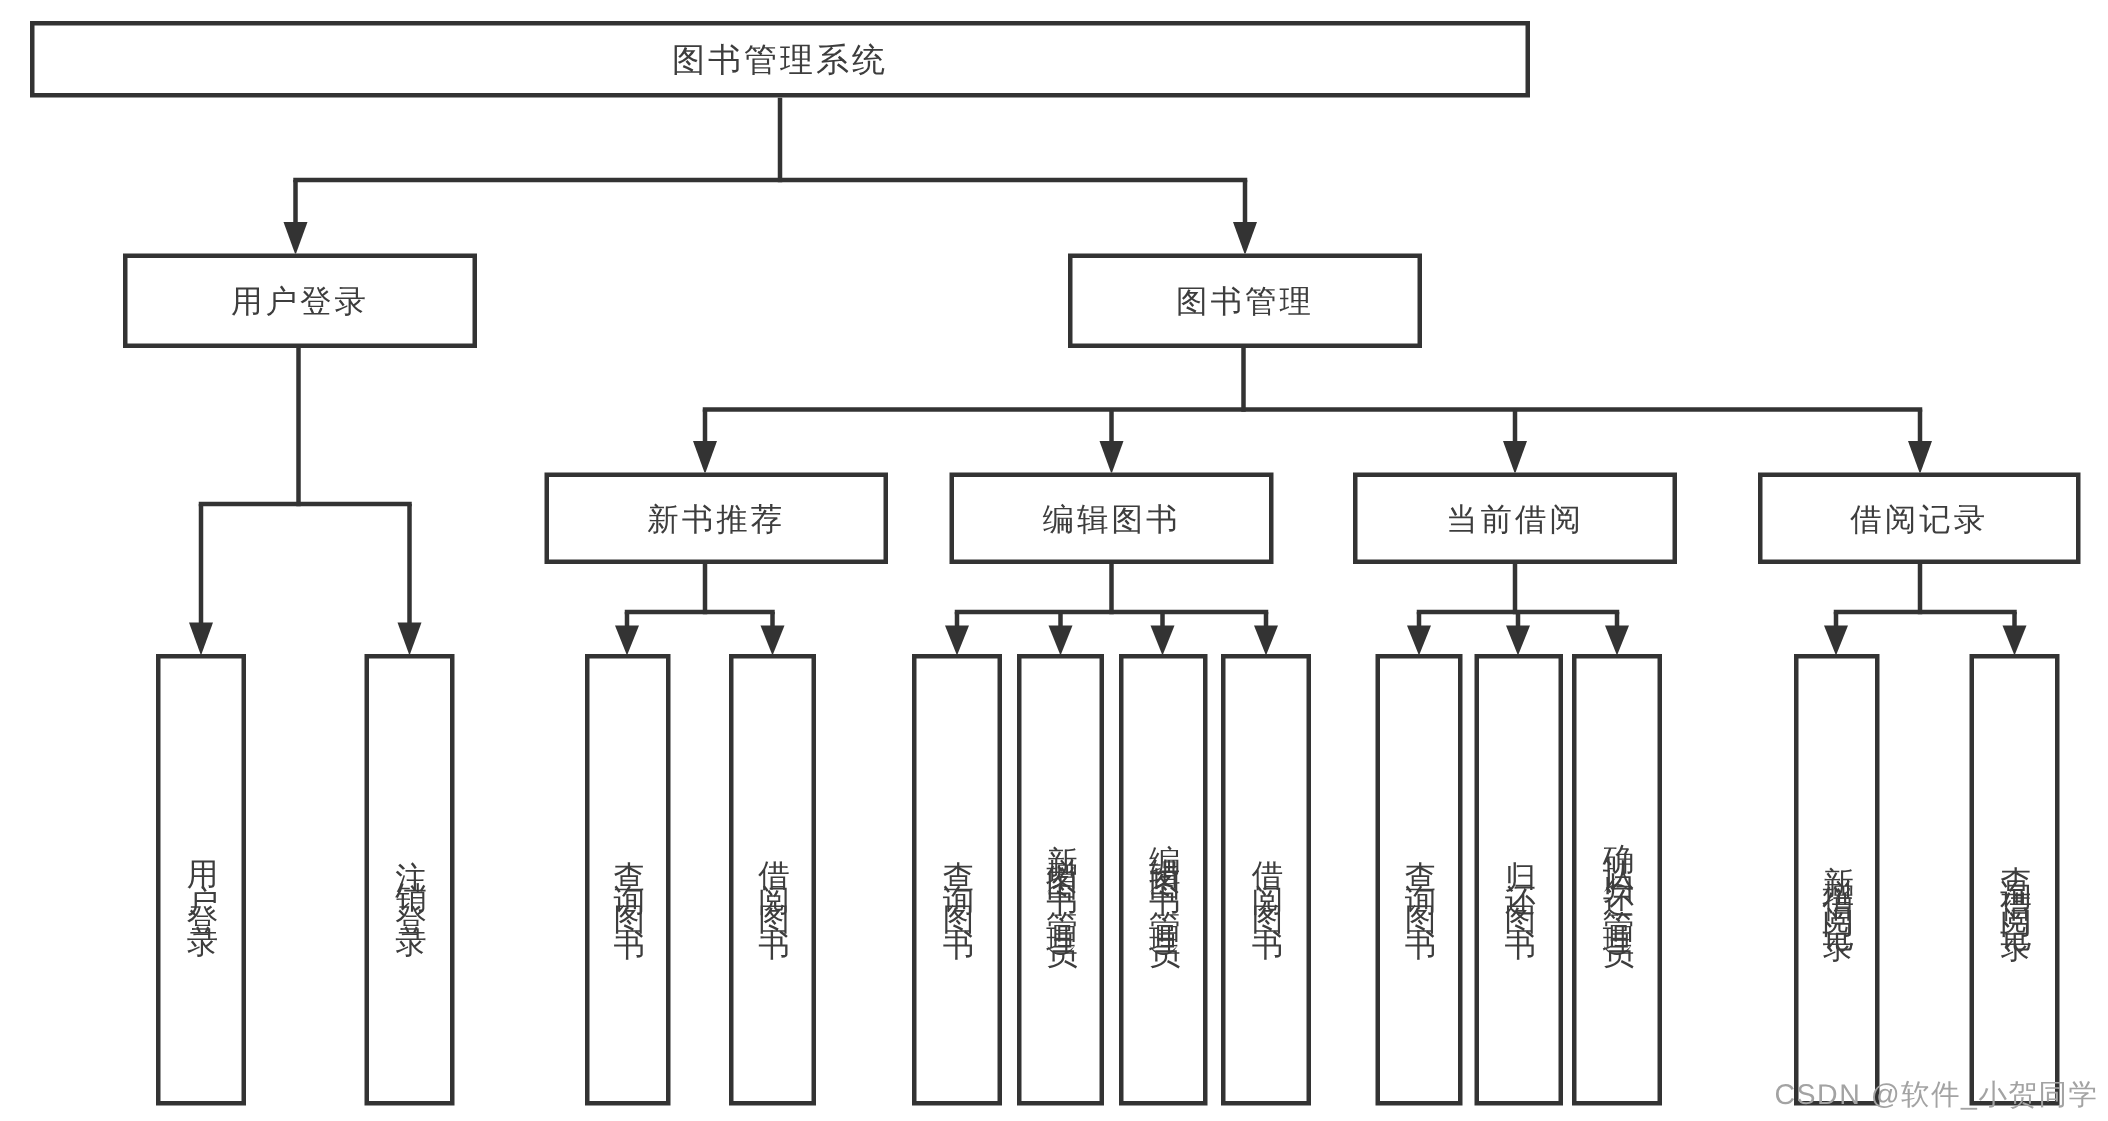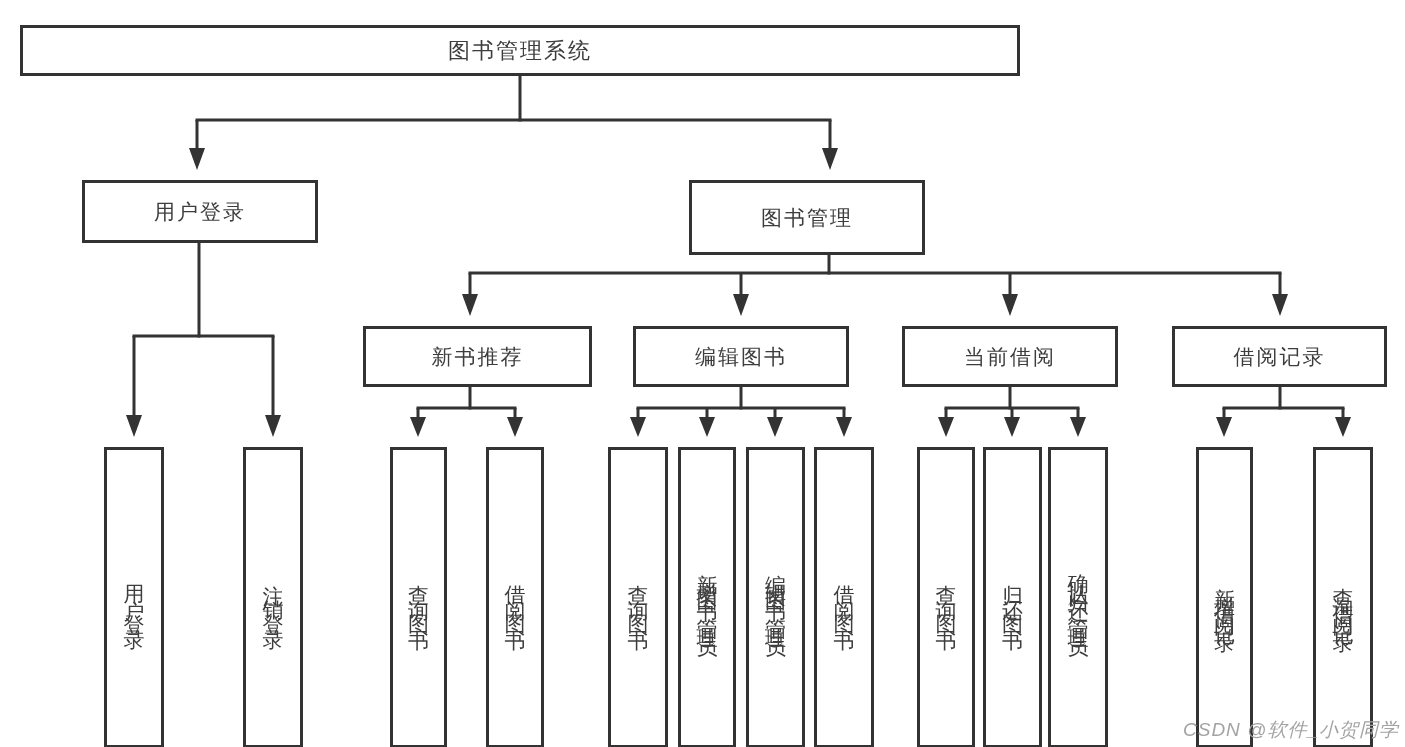--- a/index.html
+++ b/index.html
@@ -25,39 +25,37 @@
     position: absolute;
     border: 3px solid var(--line);
     background: var(--background);
     color: var(--text);
     display: flex;
     align-items: center;
     justify-content: center;
     font-size: 21px;
     letter-spacing: 2px;
     text-align: center;
-    margin-top: 11px;
   }
   .box.root { font-size: 22px; }
   .box.v {
     writing-mode: vertical-rl;
     text-orientation: mixed;
     letter-spacing: 9px;
   }
   .box.v.ls-lg { letter-spacing: 15px; }
   .watermark {
     position: absolute;
     left: 1183px;
     top: 717px;
     font-size: 19px;
     color: var(--watermark);
     letter-spacing: 1px;
     white-space: nowrap;
     z-index: 5;
-    font-style: italic;
   }
 </style>
 </head>
 <body>
 
 <div class="stage">
 
   <svg class="wires" viewBox="0 0 1405 747" xmlns="http://www.w3.org/2000/svg">
 
     <line x1="520" y1="65" x2="520" y2="121.5"></line>
@@ -116,21 +114,21 @@
     <line x1="1222.5" y1="408" x2="1344.5" y2="408"></line>
     <line x1="1224" y1="408" x2="1224" y2="420"></line>
     <polygon points="1224,437 1216,417 1232,417"></polygon>
     <line x1="1343" y1="408" x2="1343" y2="420"></line>
     <polygon points="1343,437 1335,417 1351,417"></polygon>
   </svg>
 
   <div class="box root" style="left:20px; top:14px; width:1000px; height:51px;">图书管理系统</div>
 
   <div class="box" style="left:82px; top:169px; width:236px; height:63px;">用户登录</div>
-  <div class="box" style="left:689px; top:169px; width:236px; height:75px;">图书管理</div>
+  <div class="box" style="left:712px; top:169px; width:236px; height:63px;">图书管理</div>
 
   <div class="box" style="left:363px; top:315px; width:229px; height:61px;">新书推荐</div>
   <div class="box" style="left:633px; top:315px; width:216px; height:61px;">编辑图书</div>
   <div class="box" style="left:902px; top:315px; width:216px; height:61px;">当前借阅</div>
   <div class="box" style="left:1172px; top:315px; width:215px; height:61px;">借阅记录</div>
 
   <div class="box v ls-lg" style="left:104px; top:436px; width:60px; height:301px;">用户登录</div>
   <div class="box v ls-lg" style="left:243px; top:436px; width:60px; height:301px;">注销登录</div>
 
   <div class="box v ls-lg" style="left:390px; top:436px; width:57px; height:301px;">查询图书</div>

